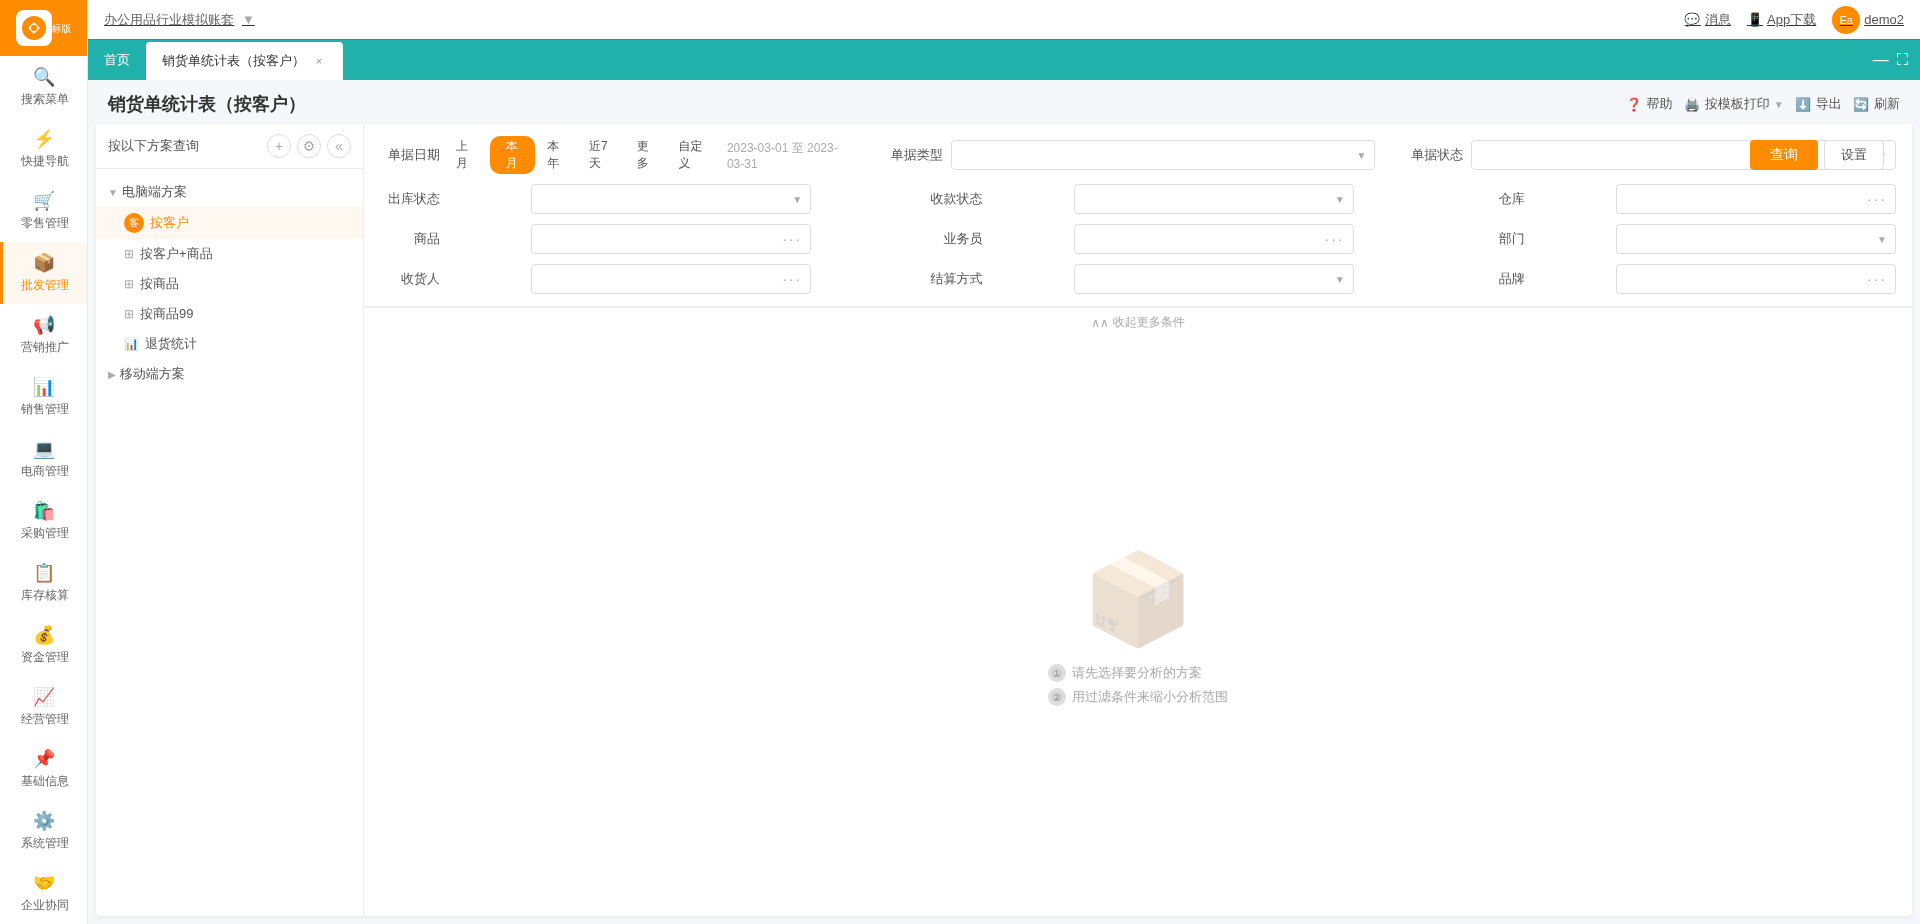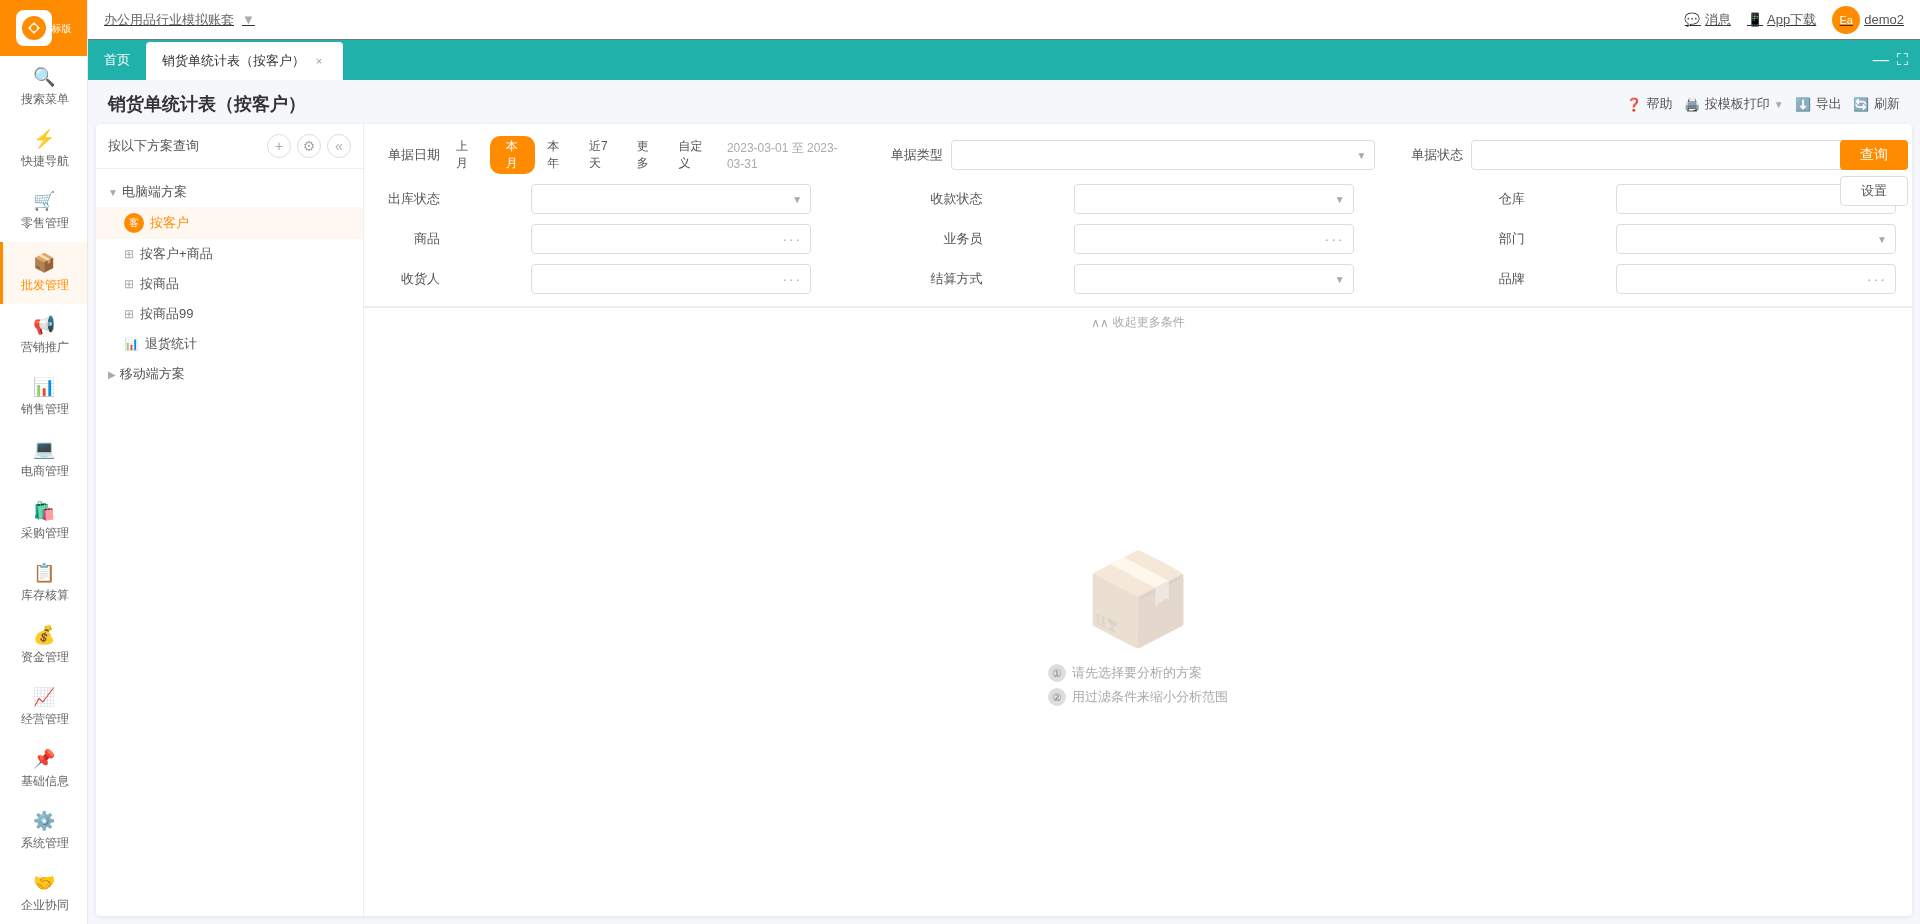--- a/index.html
+++ b/index.html
@@ -347,21 +347,21 @@
               <span class="dots">···</span>
             </div>
           </div>
         </div>
 
         <div class="collapse-bar">
           <span>∧∧</span>
           <span>收起更多条件</span>
         </div>
 
-        <div style="position:absolute; right:4px; top:16px; display:flex; flex-direction:column; gap:6px;">
+        <div style="position:absolute; right:28px; top:16px; display:flex; gap:6px;">
           <button class="btn-query">查询</button>
           <button class="btn-settings">设置</button>
         </div>
 
         <div class="empty-state">
           <div style="font-size:90px; opacity:0.25;">📦</div>
           <div class="empty-tips">
             <div class="empty-tip">
               <div class="tip-num">①</div>
               <span>请先选择要分析的方案</span>

